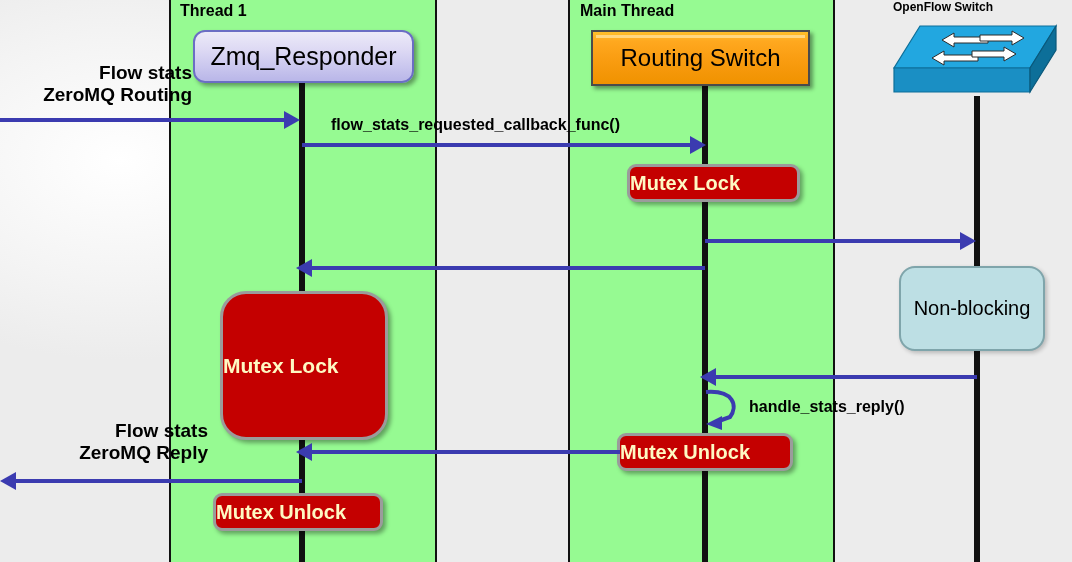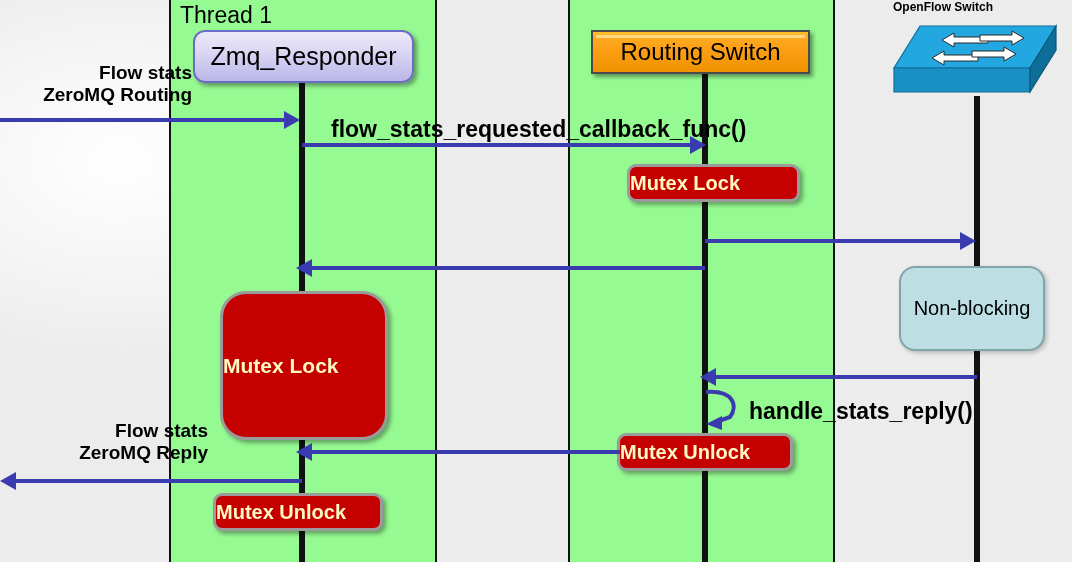--- a/index.html
+++ b/index.html
@@ -19,22 +19,22 @@
   .band{
     position:absolute;top:0;height:562px;
     background:#96fa92;
     border-left:2px solid #111;
     border-right:2px solid #111;
     box-sizing:border-box;
   }
 
   .band-title{
     position:absolute;
-    font-size:23px;
-    font-weight:400;
+    font-size:16px;
+    font-weight:700;
     color:#000;
     letter-spacing:0px;
     white-space:nowrap;
   }
 
   
   .lifeline{
     position:absolute;
     width:6px;
     background:#111;
@@ -97,21 +97,21 @@
   .head{
     position:absolute;width:0;height:0;
     border-top:9px solid transparent;
     border-bottom:9px solid transparent;
   }
   .head.right{border-left:16px solid #3b3bb0;}
   .head.left{border-right:16px solid #3b3bb0;}
 
   .msg-label{
     position:absolute;
-    font-size:23px;font-weight:bold;color:#000;
+    font-size:16px;font-weight:bold;color:#000;
     white-space:nowrap;
   }
   .side-label{
     position:absolute;
     font-size:19px;font-weight:bold;color:#000;
     text-align:right;line-height:1.15;
     white-space:nowrap;
     margin-left:26px;
   }
 
@@ -127,30 +127,31 @@
 </style>
 </head>
 <body>
 
 <div id="stage">
 
   <div class="band" style="left:169px;width:268px;"></div>
   <div class="band" style="left:568px;width:267px;"></div>
 
   <div class="band-title" style="left:180px;top:2px;">Thread 1</div>
+  <div class="band-title" style="left:580px;top:2px;">Main Thread</div>
 
   <div class="lifeline" style="left:299px;top:82px;height:480px;"></div>
   <div class="lifeline" style="left:702px;top:72px;height:490px;"></div>
   <div class="lifeline" style="left:974px;top:96px;height:466px;"></div>
 
   <div class="zmq-box" style="left:193px;top:30px;width:221px;height:53px;">
     <span>Zmq_Responder</span>
   </div>
 
-  <div class="routing-box" style="left:591px;top:30px;width:219px;height:44px;">
+  <div class="routing-box" style="left:591px;top:30px;width:219px;height:56px;">
     <span>Routing Switch</span>
   </div>
 
   <div class="of-title" style="left:893px;top:0px;">OpenFlow Switch</div>
 
   <div class="of-icon" style="left:884px;top:22px;">
     <svg width="182" height="76" viewBox="0 0 182 76">
 
       <polygon points="36,4 172,4 146,46 10,46" fill="#22a7e0" stroke="#0d6f99" stroke-width="1.2"></polygon>
 

